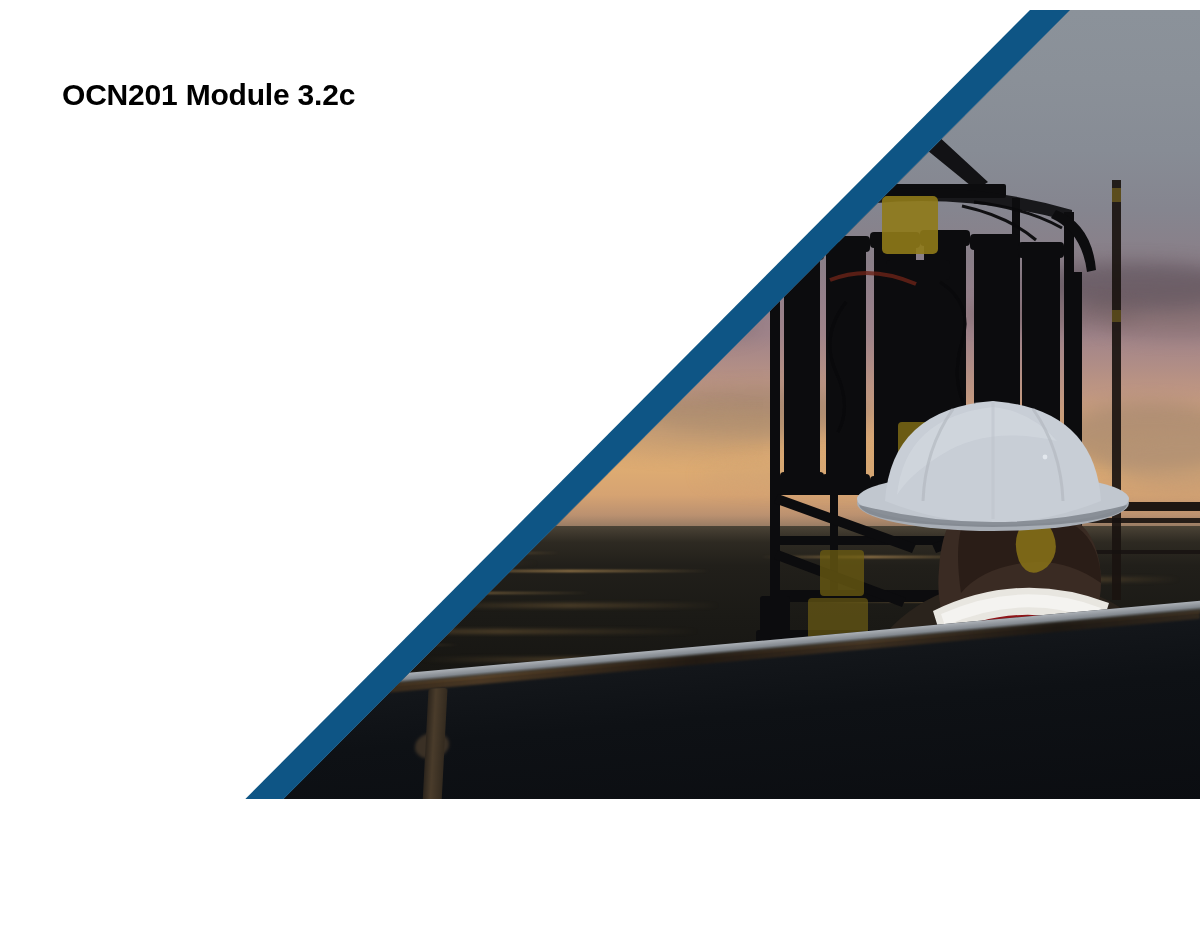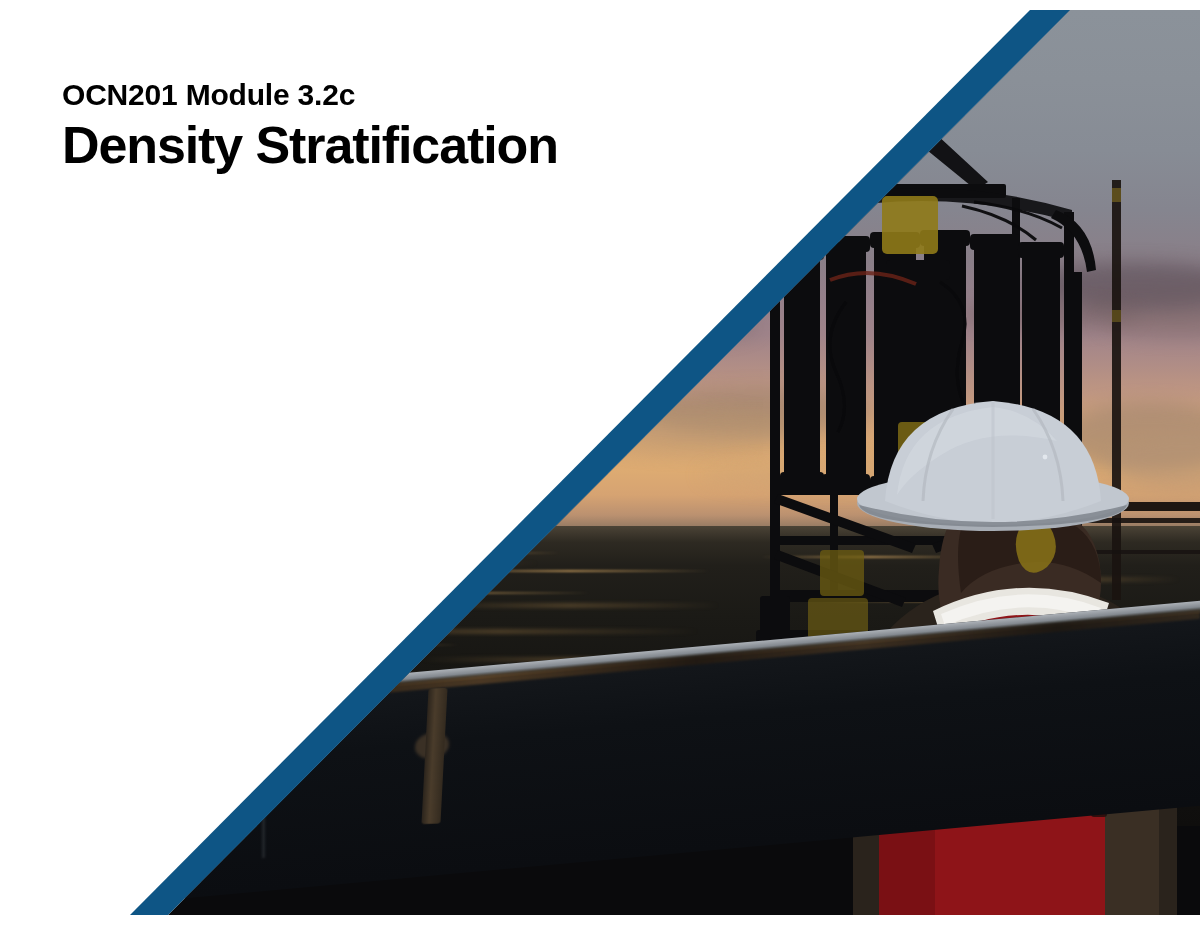--- a/index.html
+++ b/index.html
@@ -9,21 +9,21 @@
     background: #ffffff;
   }
   body {
     font-family: "Liberation Sans", sans-serif;
     -webkit-font-smoothing: antialiased;
   }
 
   #slide {
     position: relative;
     width: 1200px;
-    height: 927px;
+    height: 799px;
     background: #ffffff;
     overflow: hidden;
   }
 
   
   .photo-stage {
     position: absolute;
     left: 0;
     top: 10px;
     width: 1200px;
@@ -417,16 +417,15 @@
   </div>
 
   <div class="stripe">
     <svg width="1200" height="927" viewBox="0 0 1200 927" aria-hidden="true">
       <polygon id="accent-poly" points="1030,10 1070,10 168,915 130,915" fill="#0e5585"></polygon>
     </svg>
   </div>
 
   <div class="title-block">
     <div class="eyebrow" style="color: rgb(0, 0, 0);">OCN201 Module 3.2c</div>
-    <h1 class="maintitle" style="color: rgb(0, 0, 0);">Density Stratification</h1>
   </div>
 
 </div>
 
 </body></html>

